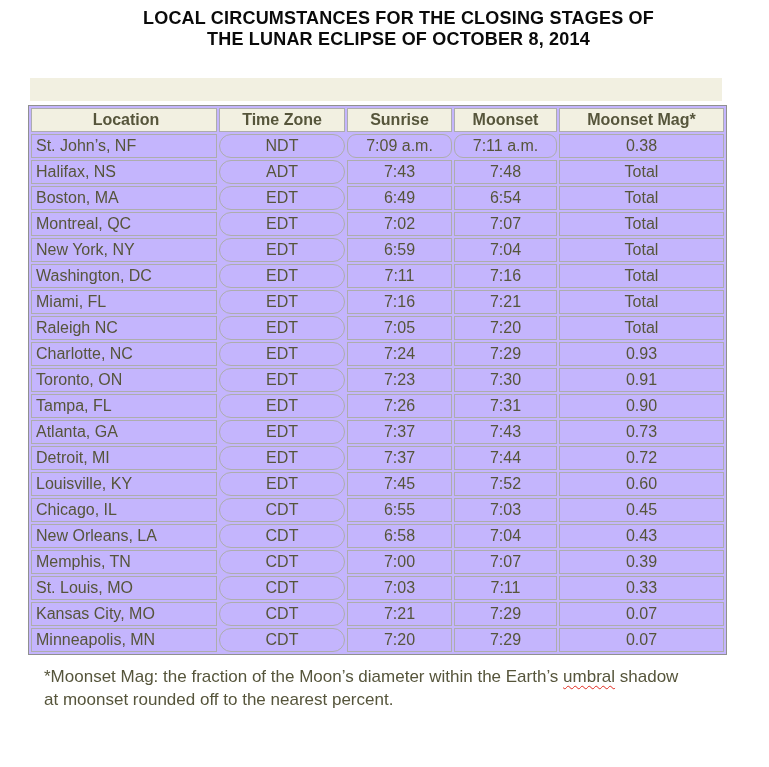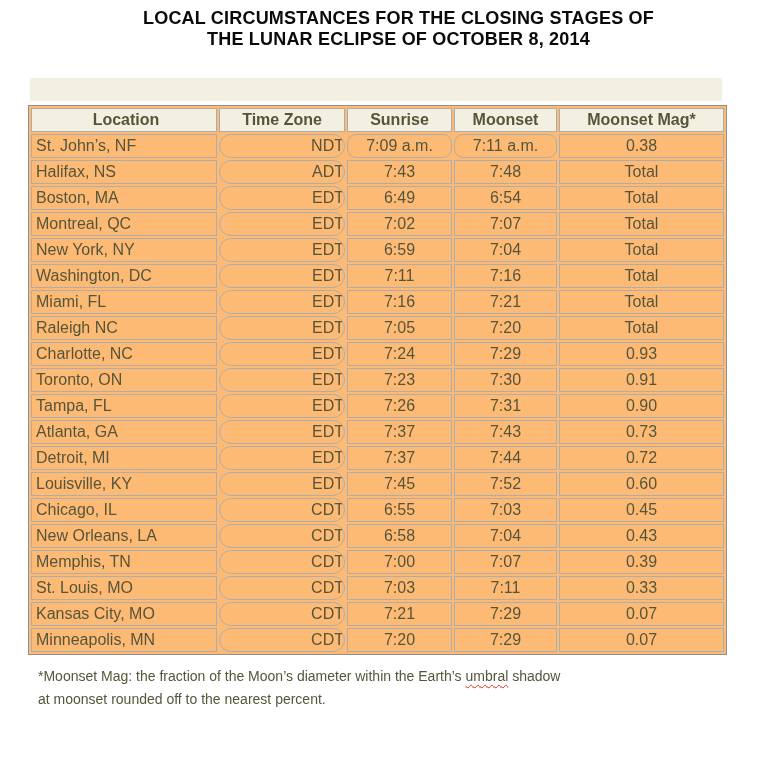--- a/index.html
+++ b/index.html
@@ -26,21 +26,21 @@
   .band{
     margin:28px 0 4px 2px;
     width:692px;height:23px;
     background:var(--accent-bg);
   }
   table.circ{
     border-collapse:separate;
     border-spacing:2px;
     border:1px solid var(--border-outer);
     table-layout:fixed;
-    background:#fdba74;
+    background:#c4b5fd;
   }
   table.circ th, table.circ td{
     box-sizing:border-box;
     border:1px solid var(--border-cell);
     height:24px;
     font-size:16px;
     line-height:22px;
     vertical-align:middle;
     padding:0;
     overflow:hidden;
@@ -51,27 +51,27 @@
     font-weight:bold;
     text-align:center;
     color:var(--ink);
   }
   col.w-loc{width:186px;}
   col.w-tz{width:126px;}
   col.w-sun{width:105px;}
   col.w-moon{width:103px;}
   col.w-mag{width:165px;}
   .c-loc{text-align:left;padding-left:4px !important;}
-  .c-tz{text-align:right;border-radius:12px;}
+  .c-tz{text-align:center;border-radius:12px;}
   .c-time{text-align:center;padding-left:14px;}
   tr.first td.c-time{padding-left:0;border-radius:9px;}
   .c-mag{text-align:center;}
   .footnote{
-    margin:10px 0 0 10px;
-    font-size:14px;
+    margin:10px 0 0 16px;
+    font-size:17px;
     line-height:23px;
     color:var(--ink);
     width:724px;
   }
   .misspelled{
     text-decoration-line:underline;
     text-decoration-style:wavy;
     text-decoration-color:var(--squiggle);
     text-decoration-thickness:1px;
     text-underline-offset:3px;

